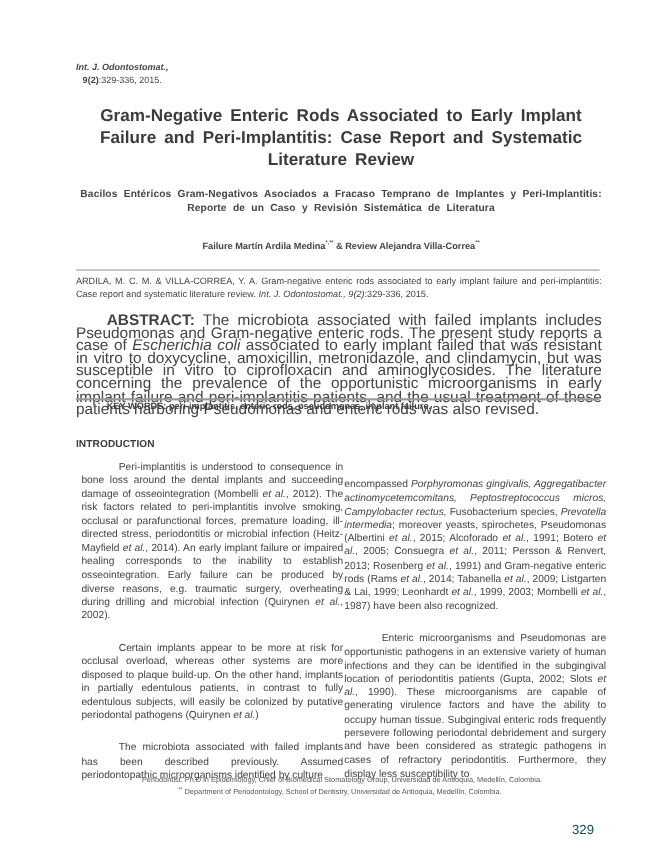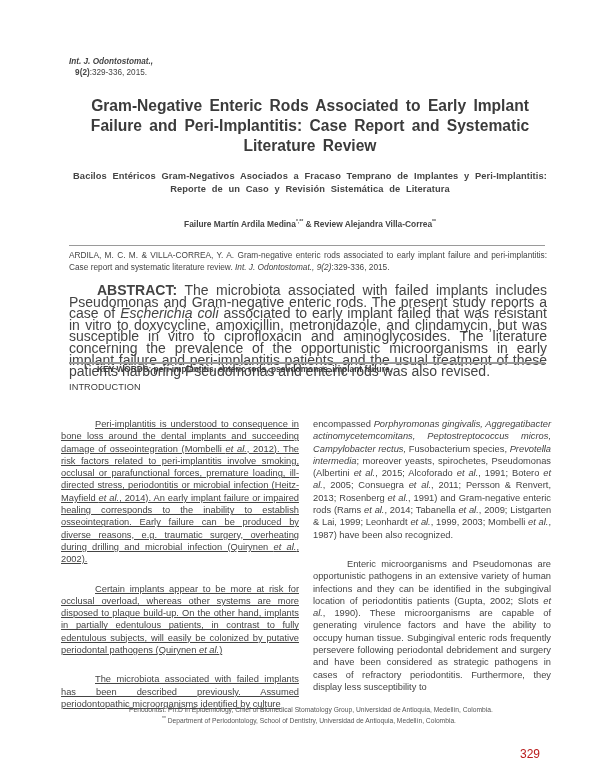--- a/index.html
+++ b/index.html
@@ -16,31 +16,31 @@
     .authors { left: 70px; top: 218px; width: 480px; text-align: center; font-size: 8.4px;
                font-weight: bold; color: #444; }
     .authors sup { font-size: 5px; vertical-align: super; }
     .rule { left: 69px; width: 476px; height: 1px; background: #9a9a9a; }
     .citation { left: 69px; top: 250px; width: 478px; font-size: 8.3px; line-height: 11.6px; color: #444; text-align: justify; }
     .citation .auth { font-weight: normal; }
     .citation .jn { font-weight: normal; font-style: italic; }
     .abstract { left: 69px; top: 285px; width: 478px; font-size: 14px; line-height: 11.6px; color: #444; text-align: justify; text-indent: 28px; }
     .abstract .lbl { font-weight: bold; }
     .keywords { left: 97px; top: 364px; font-size: 8.4px; font-weight: bold; color: #3d3d3d; }
-    .section-head { left: 69px; top: 382px; font-size: 9.2px; font-weight: normal; color: #3a3a3a; letter-spacing: 0.1px; }
+    .section-head { left: 69px; top: 398px; font-size: 9.2px; font-weight: bold; color: #3a3a3a; letter-spacing: 0.1px; }
     .col { width: 238px; font-size: 9.3px; line-height: 12.3px; color: #444; text-align: justify; }
     .col p { margin: 0; }
     .col .indent { text-indent: 34px; }
-    .col-left { left: 61px; top: 418px; text-decoration: underline; }
-    .col-right { left: 313px; top: 418px; }
+    .col-left { left: 74px; top: 418px; }
+    .col-right { left: 313px; top: 434px; }
     .col i { font-style: italic; }
     .gap { height: 17px; }
     .footnotes { left: 69px; top: 703px; width: 480px; font-size: 6.7px; line-height: 9px; color: #555; }
     .footnotes sup { font-size: 5px; }
-    .page-number { left: 520px; top: 747px; font-size: 12px; color: #b91c1c; }
+    .page-number { left: 520px; top: 747px; font-size: 12px; color: #0c4a6e; }
   </style>
 </head>
 <body>
 
 <div class="abs journal-ref">
   <div><span class="jname">Int. J. Odontostomat.,</span></div>
   <div><b>9(2)</b><span>:329-336, 2015.</span></div>
 </div>
 
 <div class="abs title">Gram-Negative Enteric Rods Associated to Early Implant Failure and Peri-Implantitis: Case Report and Systematic Literature Review</div>

